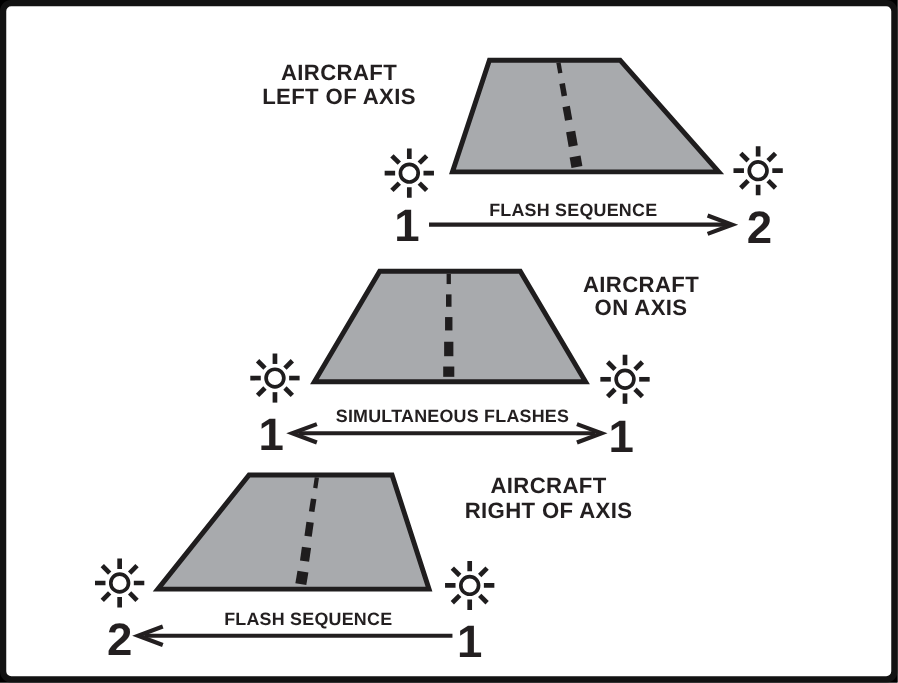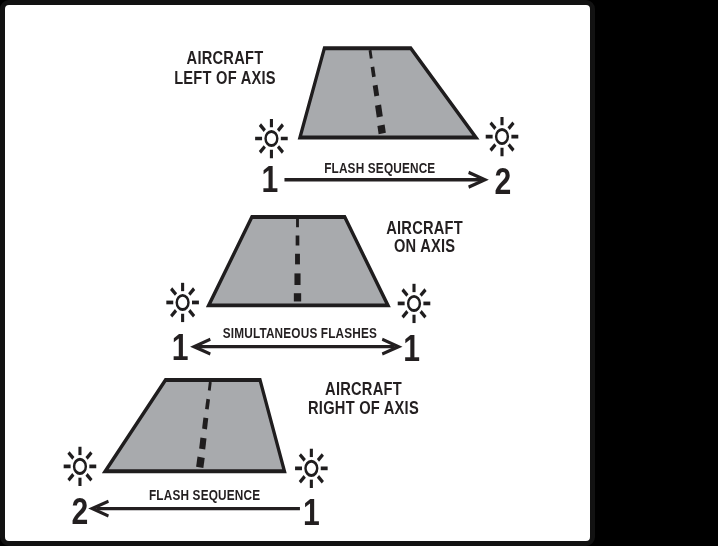--- a/index.html
+++ b/index.html
@@ -1,18 +1,18 @@
 <!DOCTYPE html>
 <html><head>
 <meta charset="utf-8">
 <style>
   html, body { margin: 0; padding: 0; background: #000; }
   .frame {
     position: relative;
-    width: 595px;
+    width: 718px;
     height: 546px;
     box-sizing: border-box;
     background: #ffffff;
     border: 5px solid #121212;
     border-radius: 9px;
     overflow: hidden;
   }
   .frame svg { display: block; width: 100%; height: 100%; }
   .runway {
     stroke: #1f1d1e;

